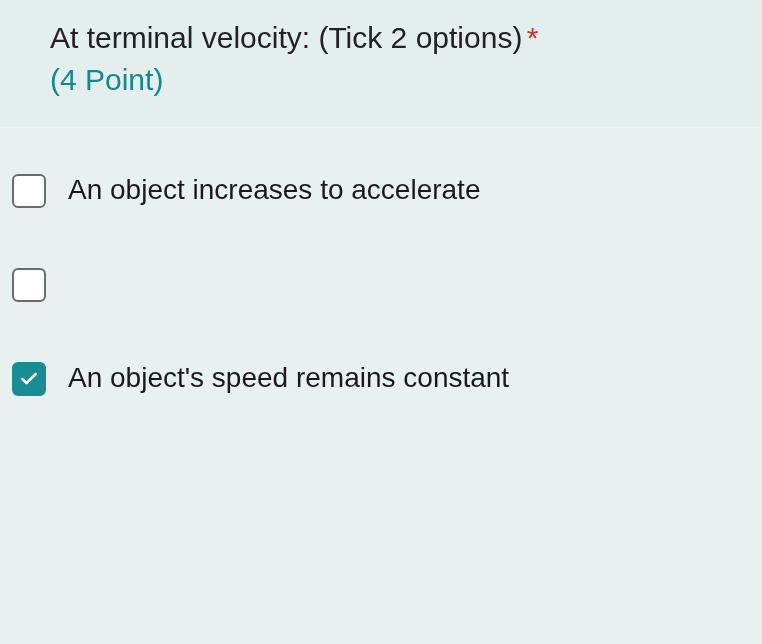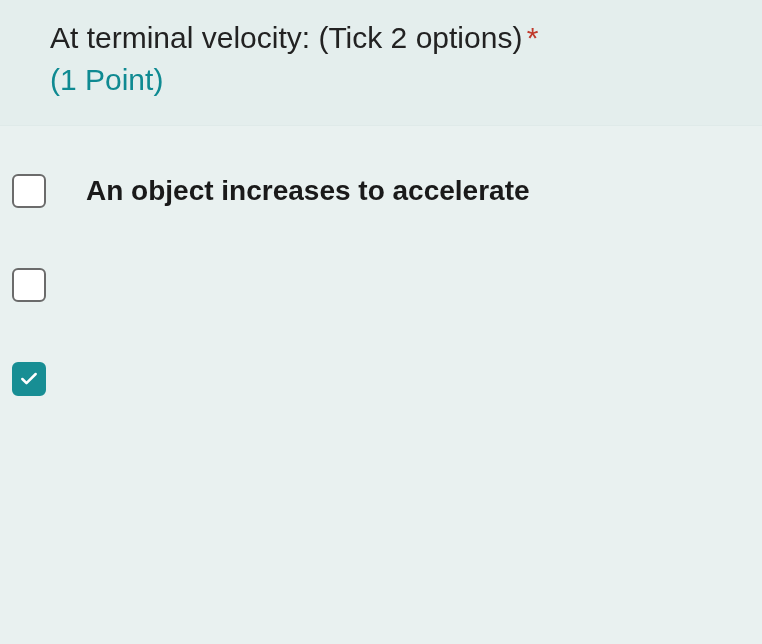--- a/index.html
+++ b/index.html
@@ -29,24 +29,22 @@
   .points-text {
     font-size: 30px;
     color: #0f8a92;
     margin-top: 4px;
   }
   .options-block {
     padding: 18px 12px 0 12px;
   }
   .option-row {
     display: flex;
-    align-items: center;
-    gap: 40px;
+    gap: 22px;
     padding: 30px 0 30px 0;
-    font-weight: bold;
   }
   .checkbox {
     width: 34px;
     height: 34px;
     border: 2px solid #6b6b6b;
     border-radius: 6px;
     background: #fff;
     display: flex;
     align-items: center;
     justify-content: center;
@@ -71,21 +69,21 @@
   }
 </style>
 </head>
 <body>
 
 <div class="question-block">
   <div>
     <span class="question-text">At terminal velocity:  (Tick 2 options)</span>
     <span class="required-star">*</span>
   </div>
-  <div class="points-text">(1 Point)</div>
+  <div class="points-text">(4 Point)</div>
 </div>
 
 <div class="options-block">
 
   <div class="option-row">
     <div class="checkbox">
       
     </div>
     <span class="option-label">An object increases to accelerate</span>
   </div>
@@ -96,15 +94,16 @@
       
     </div>
   </div>
 
   <div class="option-row">
     <div class="checkbox checked">
       <svg viewBox="0 0 24 24">
         <path d="M4 12 L9 17 L20 6" stroke="#ffffff" stroke-width="3" fill="none" stroke-linecap="round" stroke-linejoin="round"></path>
       </svg>
     </div>
+    <span class="option-label">An object's speed remains constant</span>
   </div>
 
 </div>
 
 </body></html>

